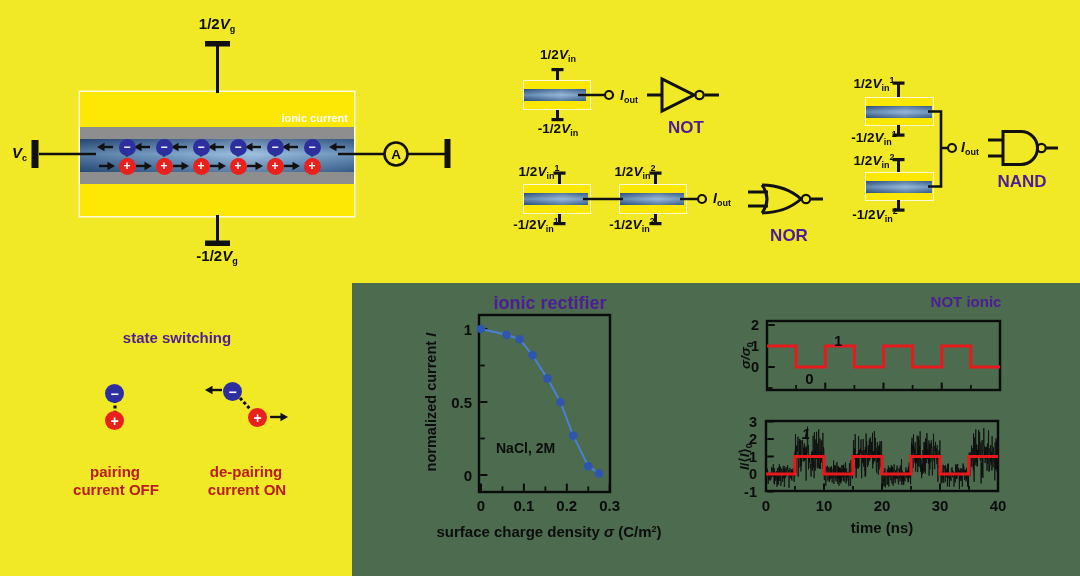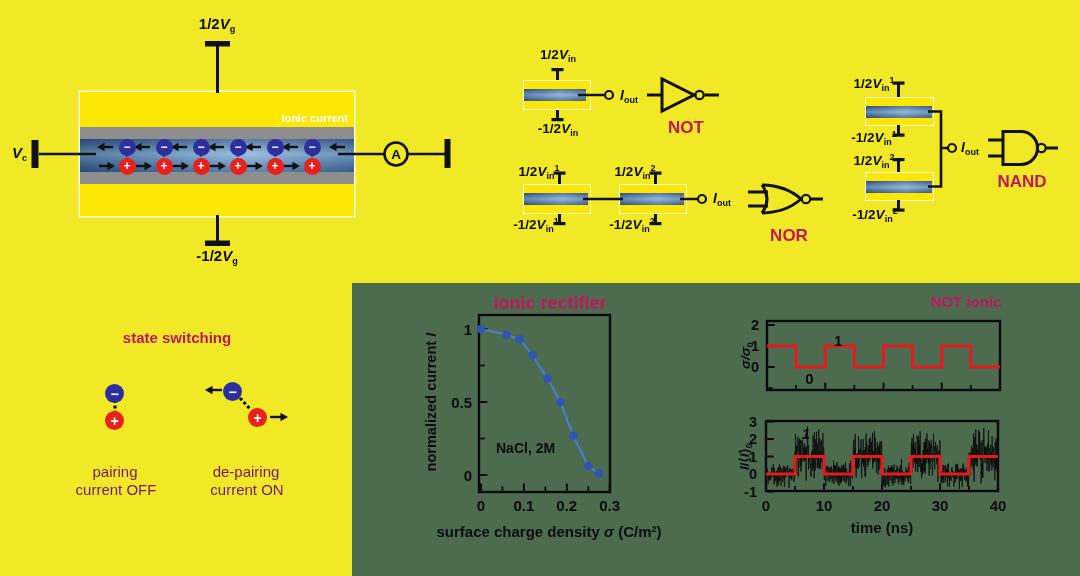--- a/index.html
+++ b/index.html
@@ -9,23 +9,23 @@
 .panel{background:#4c6b4f}
 .block{background:#fde705;box-shadow:0 0 0 1.5px rgba(255,255,255,.85)}
 .gray{background:#8e8e8e}
 .chan{background:linear-gradient(180deg,rgba(10,20,60,.35),rgba(255,255,255,.18) 45%,rgba(10,20,60,.30)),linear-gradient(90deg,#33608f,#6e9cc8 45%,#8ab4da 62%,#4a7aaa)}
 .strip{background:linear-gradient(180deg,rgba(10,20,60,.30),rgba(255,255,255,.22) 50%,rgba(10,20,60,.30)),linear-gradient(90deg,#3a699a,#7ba6cf 60%,#4a7aa8)}
 .lbl{font-weight:bold;font-size:13.5px;color:#0d0d0d;white-space:nowrap;line-height:1.12}
 .lbl sub{font-size:9px;vertical-align:-3px}
 .lbl sup{font-size:9px;vertical-align:5px}
 .center{text-align:center}
 .it{font-style:italic}
-.purple{color:#be185d;font-weight:bold}
+.purple{color:#4c1d95;font-weight:bold}
 .white-lbl{color:#fff;font-weight:600;font-size:11px}
-.cap2{font-weight:normal;font-size:15px;color:#701a75}
+.cap2{font-weight:bold;font-size:15px;color:#b91c1c}
 .ion{position:absolute;border-radius:50%;color:#fff;font-weight:bold;display:flex;align-items:center;justify-content:center}
 .ion.blue{background:#2d2f9e}
 .ion.red{background:#e8211d}
 .ion.sm{width:17px;height:17px;font-size:12px}
 .ion.lg{width:19px;height:19px;font-size:14px}
 .rot{transform:rotate(-90deg)}
 svg text{font-family:"Liberation Sans",sans-serif;font-weight:bold;fill:#0b0b0b}
 .frame{fill:none;stroke:#0b0b0b;stroke-width:2.4}
 </style>
 </head>

